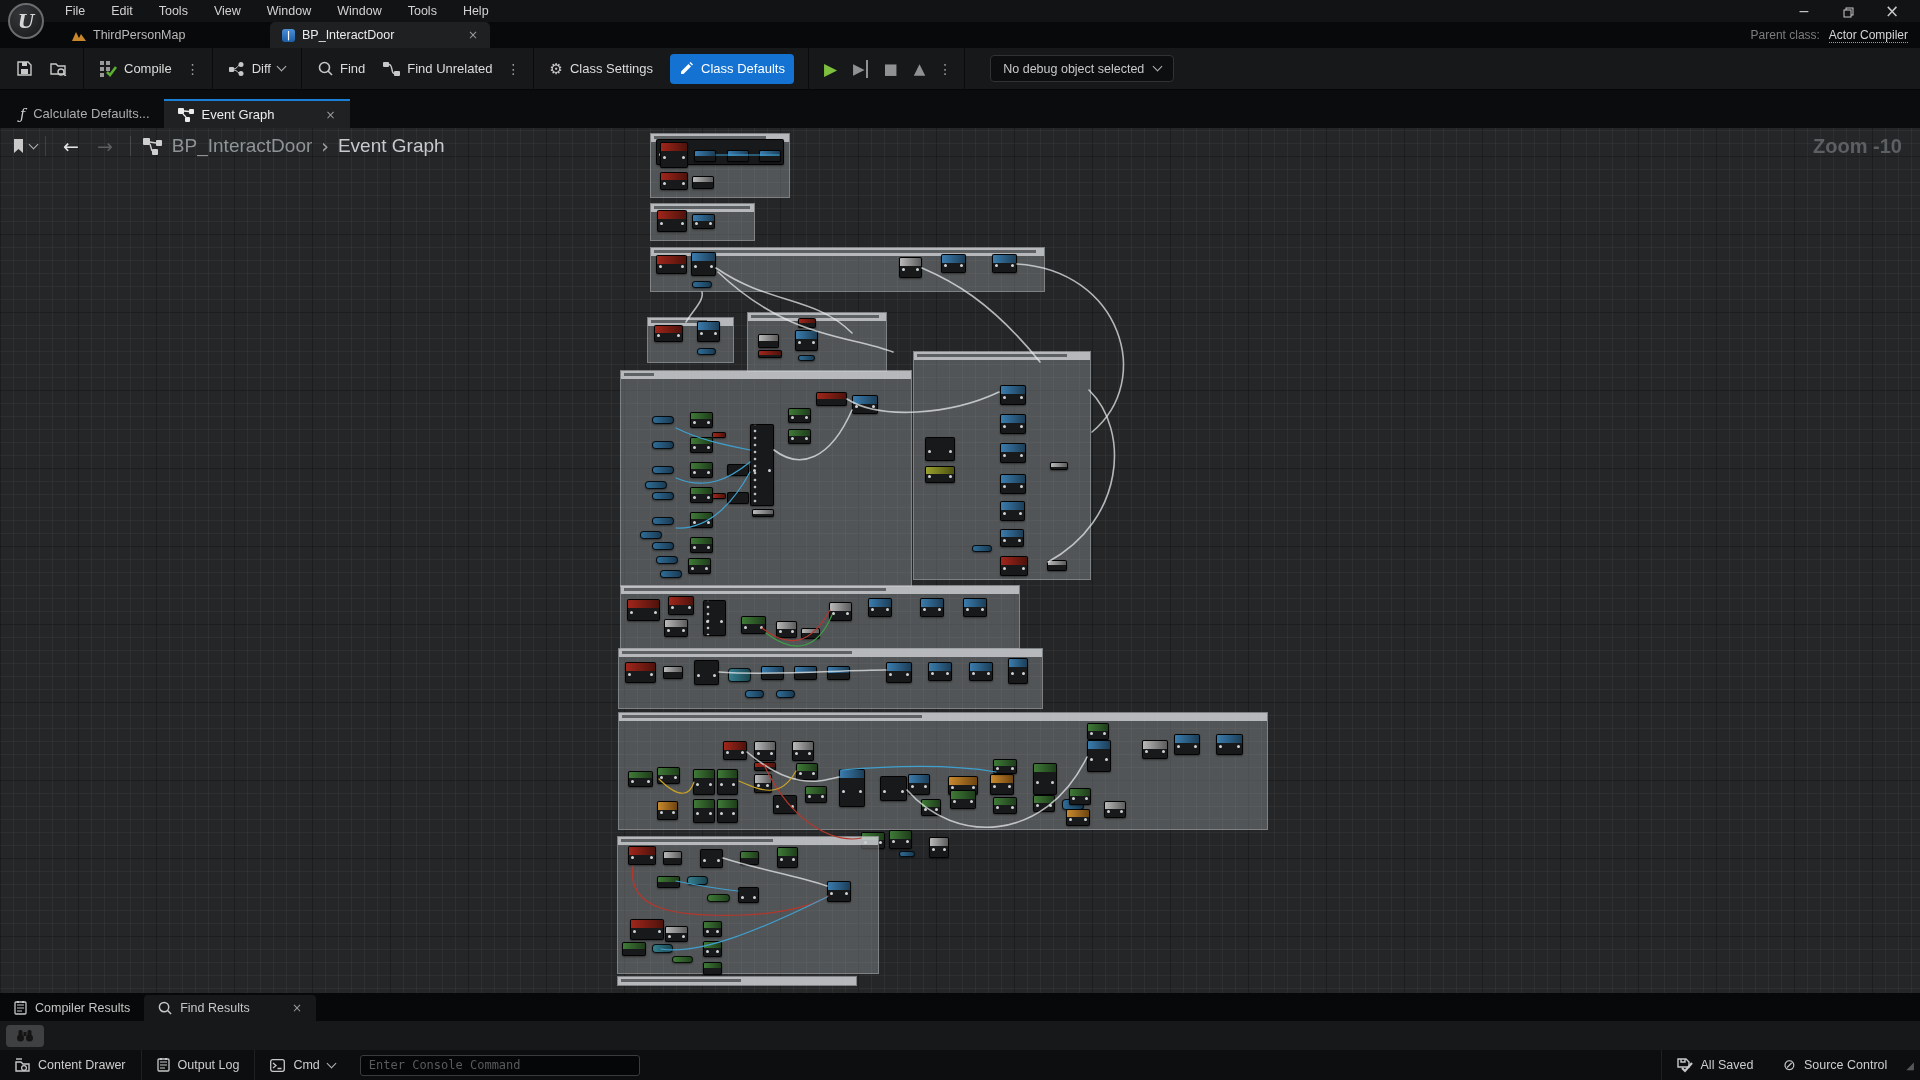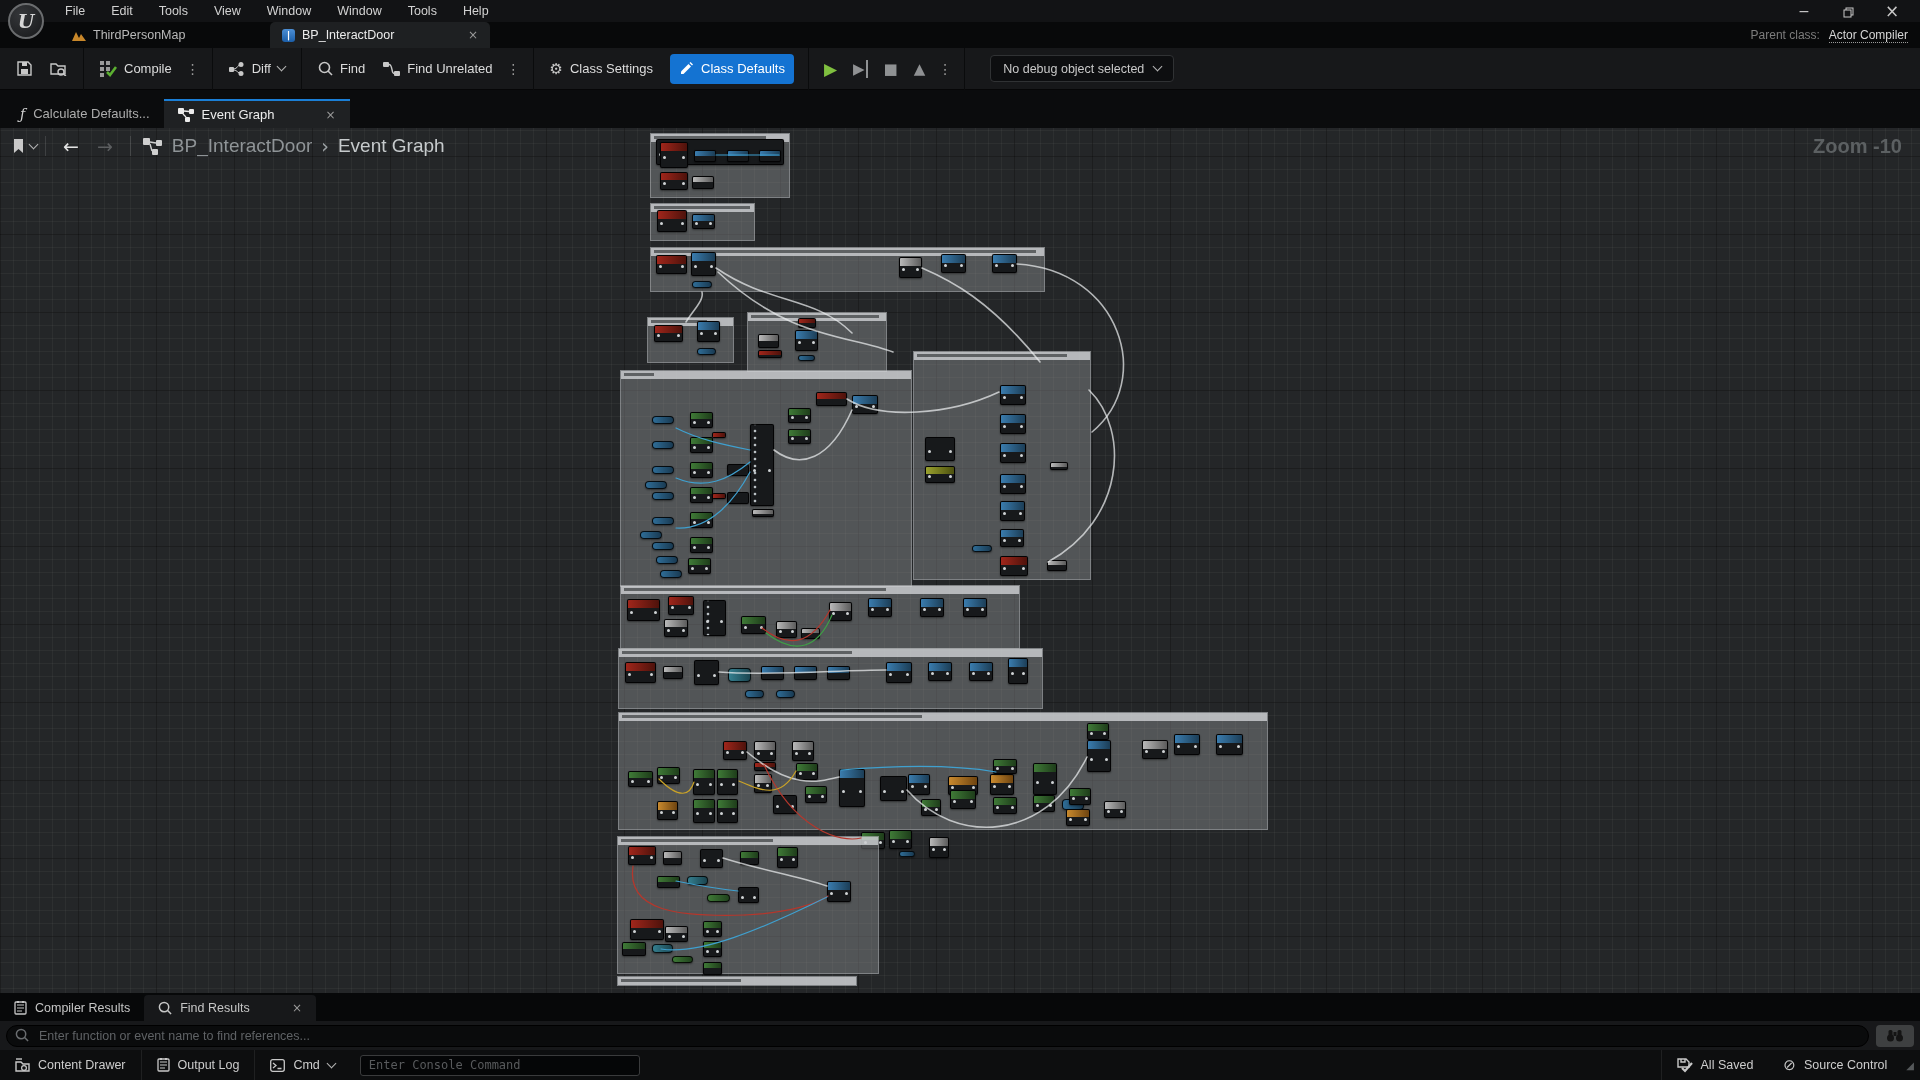--- a/index.html
+++ b/index.html
@@ -964,29 +964,20 @@
     <div class="ptab active">
       <svg width="14" height="14" viewBox="0 0 15 15">
           <circle cx="6.5" cy="6.5" r="5" fill="none" stroke="#c6c6c6" stroke-width="1.6"></circle>
           <path d="M10 10 L14 14" stroke="#c6c6c6" stroke-width="1.6"></path>
         </svg>
       <span>Find Results</span>
       <span class="tclose glyph">×</span>
     </div>
   </div>
   <div class="searchrow">
-    <div class="searchwrap">
-      <span class="mag">
-        <svg width="14" height="14" viewBox="0 0 15 15">
-            <circle cx="6.5" cy="6.5" r="5" fill="none" stroke="#6a6d70" stroke-width="1.6"></circle>
-            <path d="M10 10 L14 14" stroke="#6a6d70" stroke-width="1.6"></path>
-          </svg>
-      </span>
-      <input id="searchinput" placeholder="Enter function or event name to find references..." style="">
-    </div>
     <button id="binocbtn">
       <svg width="18" height="13" viewBox="0 0 18 13">
           <g fill="#141414">
             <circle cx="4.5" cy="9" r="3.5"></circle>
             <circle cx="13.5" cy="9" r="3.5"></circle>
             <rect x="2.5" y="1" width="4" height="7" rx="1.5"></rect>
             <rect x="11.5" y="1" width="4" height="7" rx="1.5"></rect>
             <rect x="7.5" y="3" width="3" height="4"></rect>
           </g>
         </svg>

